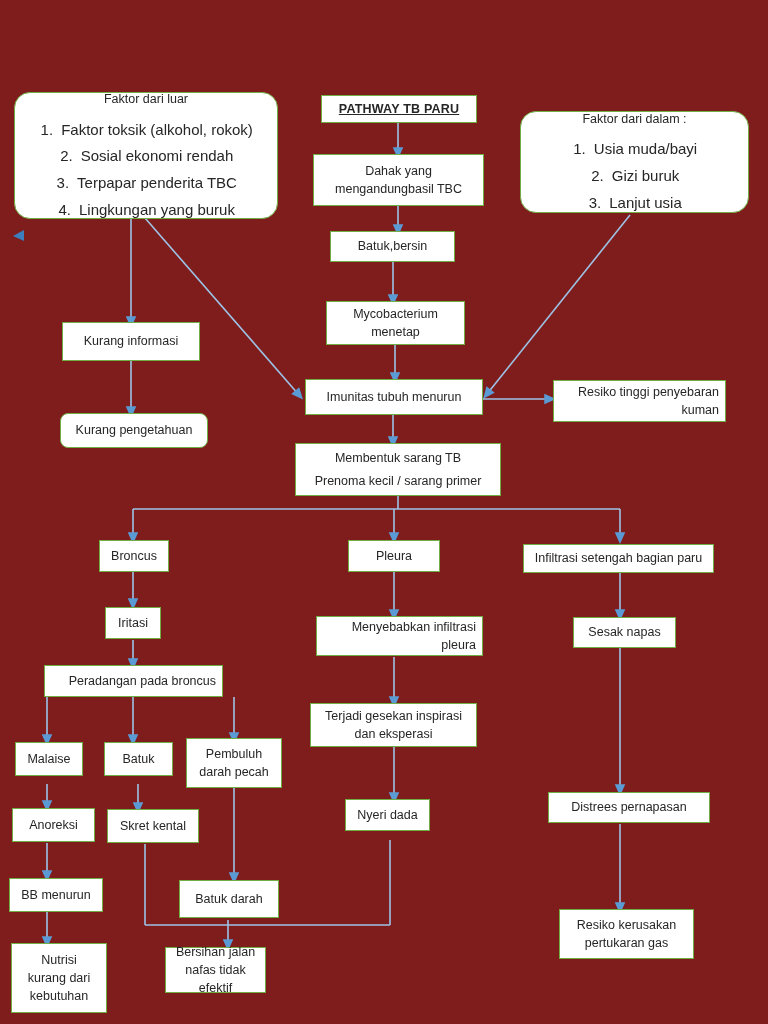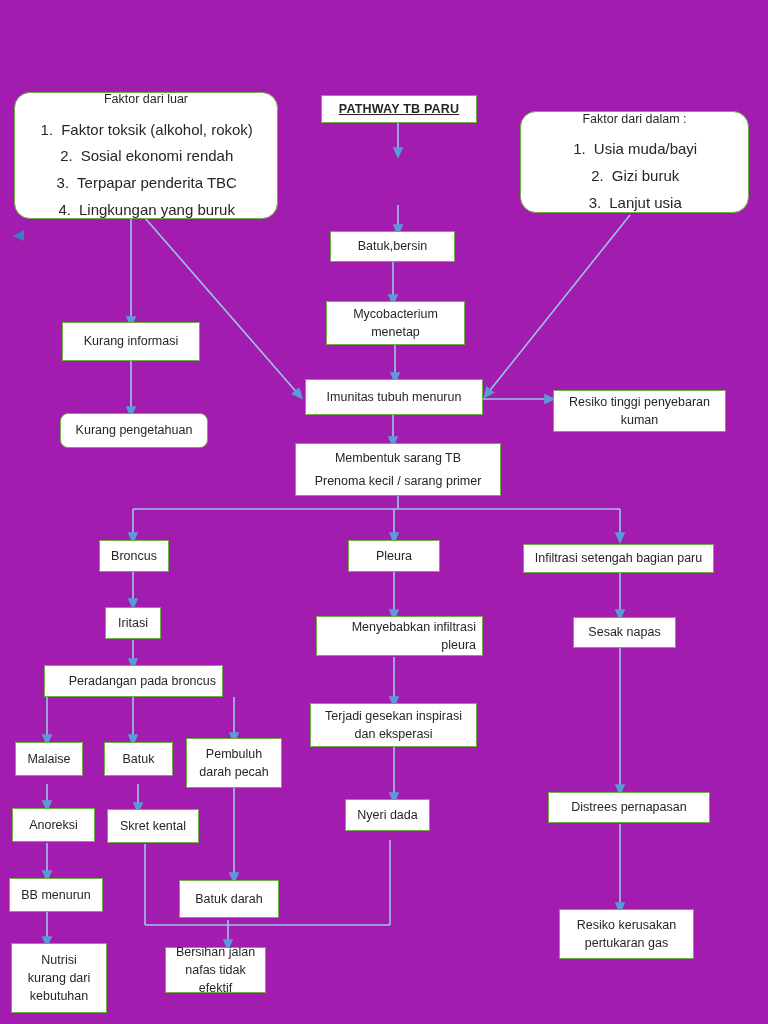--- a/index.html
+++ b/index.html
@@ -5,21 +5,21 @@
 <style>
   html,body{margin:0;padding:0;background:#ffffff;}
   body{
     font-family:"Liberation Sans", sans-serif;
     color:#262626;
   }
   #canvas{
     position:relative;
     width:768px;
     height:1024px;
-    background:#a21caf;
+    background:#7f1d1d;
     overflow:hidden;
   }
   .node{
     position:absolute;
     box-sizing:border-box;
     border:1.6px solid #6FAE45;
     background:#ffffff;
     display:flex;
     flex-direction:column;
     align-items:center;
@@ -144,39 +144,43 @@
 
   <div class="node round" style="left:520px; top:111px; width:229px; height:102px;">
     <span class="heading">Faktor dari dalam :</span>
     <ul class="olist">
       <li><span class="num">1.</span><span>Usia muda/bayi</span></li>
       <li><span class="num">2.</span><span>Gizi buruk</span></li>
       <li><span class="num">3.</span><span>Lanjut usia</span></li>
     </ul>
   </div>
 
+  <div class="node" style="left:313px; top:154px; width:171px; height:52px;">
+    <span class="line2">Dahak yang</span>
+    <span class="line2">mengandungbasil TBC</span>
+  </div>
 
   <div class="node" style="left:330px; top:231px; width:125px; height:31px;">
     <span>Batuk,bersin</span>
   </div>
 
   <div class="node" style="left:62px; top:322px; width:138px; height:39px;">
     <span>Kurang informasi</span>
   </div>
 
   <div class="node" style="left:326px; top:301px; width:139px; height:44px;">
     <span class="line2">Mycobacterium</span>
     <span class="line2">menetap</span>
   </div>
 
   <div class="node" style="left:305px; top:379px; width:178px; height:36px;">
     <span>Imunitas tubuh menurun</span>
   </div>
 
-  <div class="node" style="left:553px; top:390px; width:173px; height:42px;">
+  <div class="node" style="left:553px; top:380px; width:173px; height:42px;align-items:flex-end;">
     <span class="line2">Resiko tinggi penyebaran</span>
     <span class="line2">kuman</span>
   </div>
 
   <div class="node" style="left:60px; top:413px; width:148px; height:35px;border-radius:8px;">
     <span>Kurang pengetahuan</span>
   </div>
 
   <div class="node" style="left:295px; top:443px; width:206px; height:53px;">
     <span class="line2" style="margin-bottom:5px;">Membentuk sarang TB</span>

